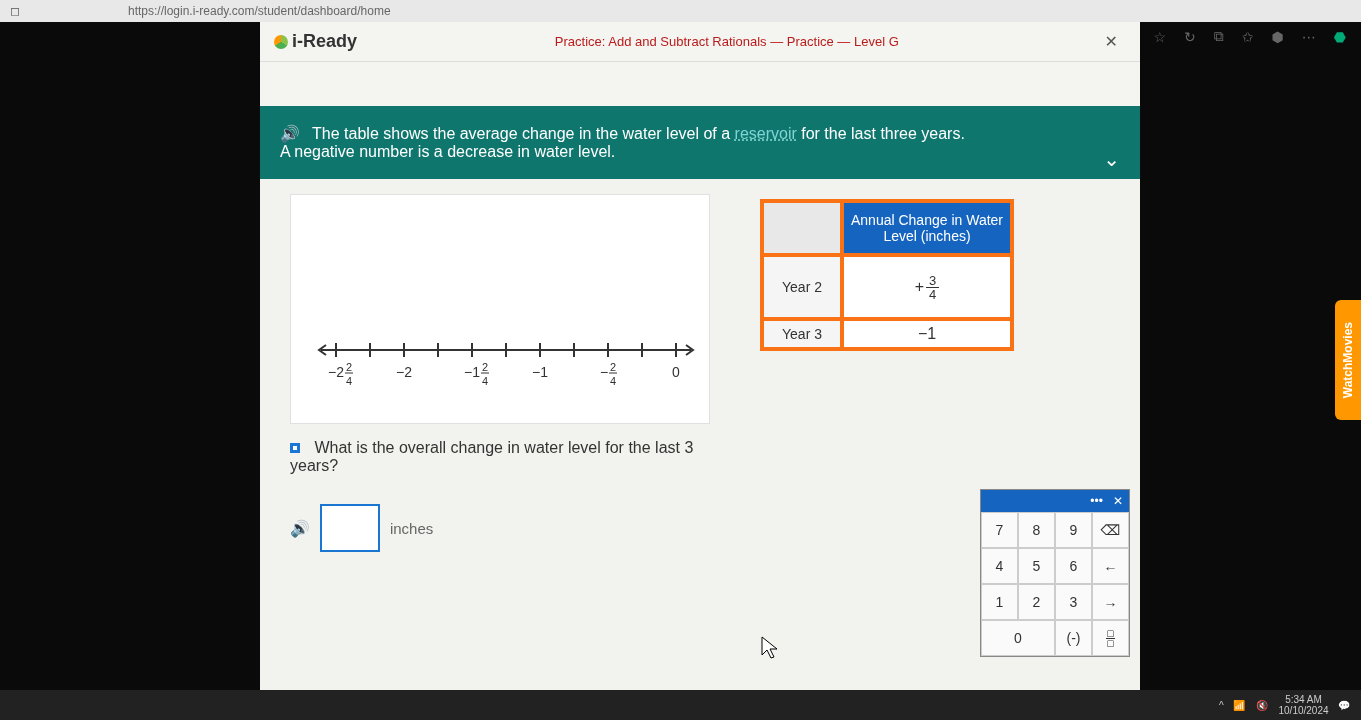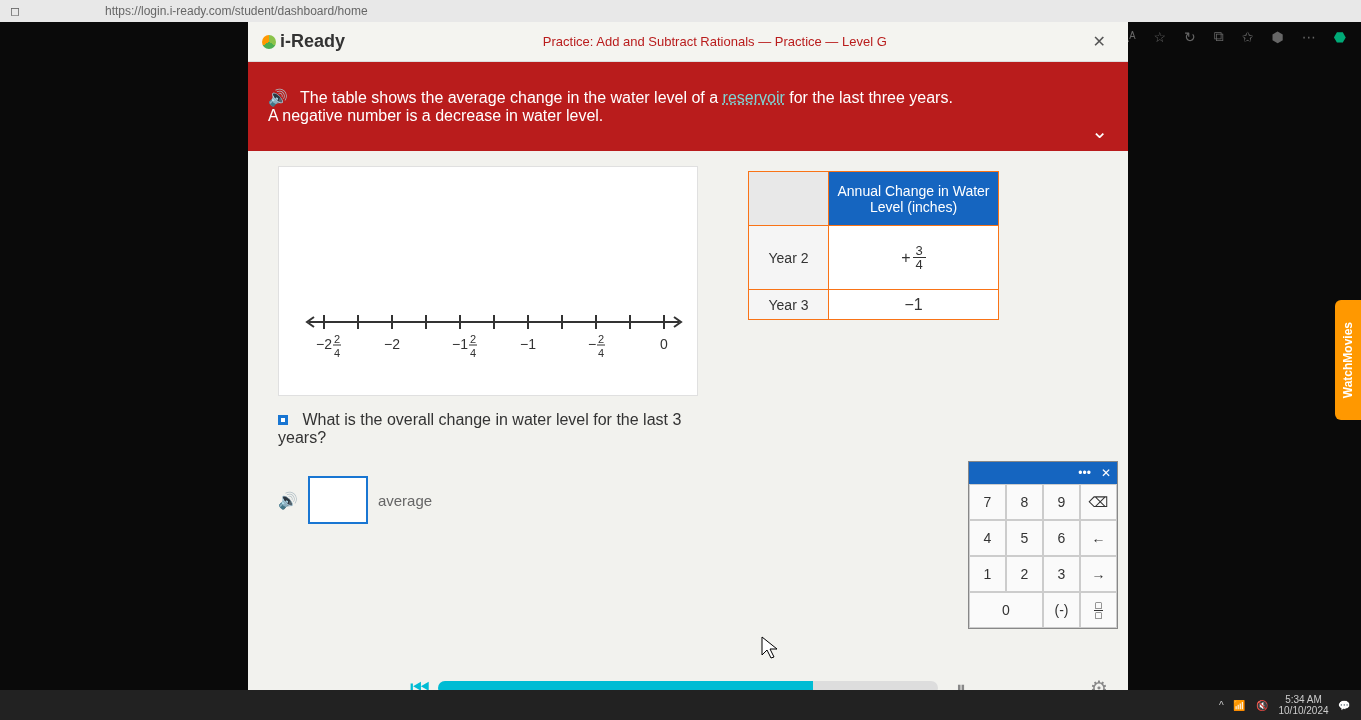--- a/index.html
+++ b/index.html
@@ -1,52 +1,52 @@
 <!DOCTYPE html>
 <html><head>
 <meta charset="utf-8">
 <style>
 * { box-sizing: border-box; margin: 0; padding: 0; font-family: Arial, sans-serif; }
 body { background: #0a0a0a; width: 1361px; height: 720px; position: relative; overflow: hidden; }
 
 .browser-chrome { position: absolute; top: 0; left: 0; right: 0; height: 22px; background: #e8e8e8; display: flex; align-items: center; padding: 0 10px; color: #555; font-size: 12px; }
-.url-bar { margin-left: 85px; color: #666; }
+.url-bar { margin-left: 108px; color: #666; }
 
 .toolbar-icons { position: absolute; top: 28px; right: 15px; display: flex; gap: 18px; align-items: center; color: #666; font-size: 14px; }
 .toolbar-icons span { cursor: pointer; }
 
-.main-app { position: absolute; top: 22px; left: 248px; width: 880px; height: 680px; background: #f4f4f0; }
+.main-app { position: absolute; top: 22px; left: 260px; width: 880px; height: 680px; background: #f4f4f0; }
 
 .app-header { background: #f4f4f0; display: flex; align-items: center; padding: 8px 14px; border-bottom: 1px solid #ddd; }
 .logo { font-weight: bold; font-size: 18px; color: #333; display: flex; align-items: center; }
 .logo-dot { width: 14px; height: 14px; border-radius: 50%; background: conic-gradient(#8bc34a 0 120deg, #4caf50 120deg 240deg, #ff9800 240deg); margin-right: 4px; }
 .breadcrumb { flex: 1; text-align: center; font-size: 13px; color: #b91c1c; }
 .close-x { font-size: 16px; color: #555; cursor: pointer; padding: 2px 8px; }
 
-.prompt-bar { background: #b91c1c; color: #fff; padding: 26px 20px; font-size: 16px; position: relative; }
+.prompt-bar { background: #0f766e; color: #fff; padding: 18px 20px; font-size: 16px; position: relative; margin-top: 44px; }
 .prompt-bar .audio { margin-right: 8px; }
 .prompt-bar .reservoir { color: #7fd4d4; text-decoration: underline dotted; }
 .chevron { position: absolute; right: 20px; bottom: 8px; color: #fff; font-size: 20px; cursor: pointer; }
 
 .content-area { position: relative; height: 560px; background: #f2f2ee; }
 
 .numberline-card { position: absolute; top: 15px; left: 30px; width: 420px; height: 230px; background: #fff; border: 1px solid #e0e0e0; }
 .numberline-svg { position: absolute; top: 140px; left: 20px; }
 
 .question-row { position: absolute; top: 260px; left: 30px; width: 440px; }
 .q-bullet { display: inline-block; width: 10px; height: 10px; background: #fff; border: 3px solid #1976d2; margin-right: 10px; }
 .q-text { font-size: 16px; color: #333; font-weight: 500; display: inline; }
 
 .answer-row { position: absolute; top: 325px; left: 30px; display: flex; align-items: center; gap: 10px; }
 .audio-icon { color: #1976d2; font-size: 16px; cursor: pointer; }
 .answer-input { width: 60px; height: 48px; border: 2px solid #1976d2; background: #fff; font-size: 16px; text-align: center; outline: none; }
 .answer-unit { font-size: 15px; color: #666; }
 
 .data-table { position: absolute; top: 20px; left: 500px; border-collapse: collapse; background: #fff; }
-.data-table th, .data-table td { border: 1px solid #f97316; padding: 0; text-align: center; }
+.data-table th, .data-table td { border: 4px solid #f97316; padding: 0; text-align: center; }
 .data-table th.header-cell { background: #1565c0; color: #fff; font-weight: 500; font-size: 14px; width: 170px; height: 54px; padding: 6px; }
 .data-table th.corner { background: #e8e8e8; width: 80px; }
 .data-table td.year-cell { background: #f5f5f5; font-size: 14px; color: #333; width: 80px; height: 64px; }
 .data-table td.val-cell { font-size: 16px; color: #333; width: 170px; height: 64px; }
 .data-table tr.last td { height: 30px; margin-left: 28px; }
 .frac { display: inline-flex; align-items: center; }
 .frac .whole { margin-right: 2px; }
 .frac .stack { display: inline-flex; flex-direction: column; align-items: center; font-size: 13px; line-height: 1; }
 .frac .stack .num { border-bottom: 1px solid #333; padding: 0 3px; }
 .frac .stack .den { padding: 0 3px; }
@@ -151,21 +151,21 @@
     </div>
 
     <div class="question-row">
       <span class="q-bullet"></span>
       <span class="q-text">What is the overall change in water level for the last 3 years?</span>
     </div>
 
     <div class="answer-row">
       <span class="audio-icon">🔊</span>
       <input class="answer-input" value="" style="">
-      <span class="answer-unit">average</span>
+      <span class="answer-unit">inches</span>
     </div>
 
     <table class="data-table">
       <tbody>
           <tr>
         <th class="corner"></th>
         <th class="header-cell">Annual Change in Water Level (inches)</th>
       </tr>
       <tr>
         <td class="year-cell">Year 2</td>

